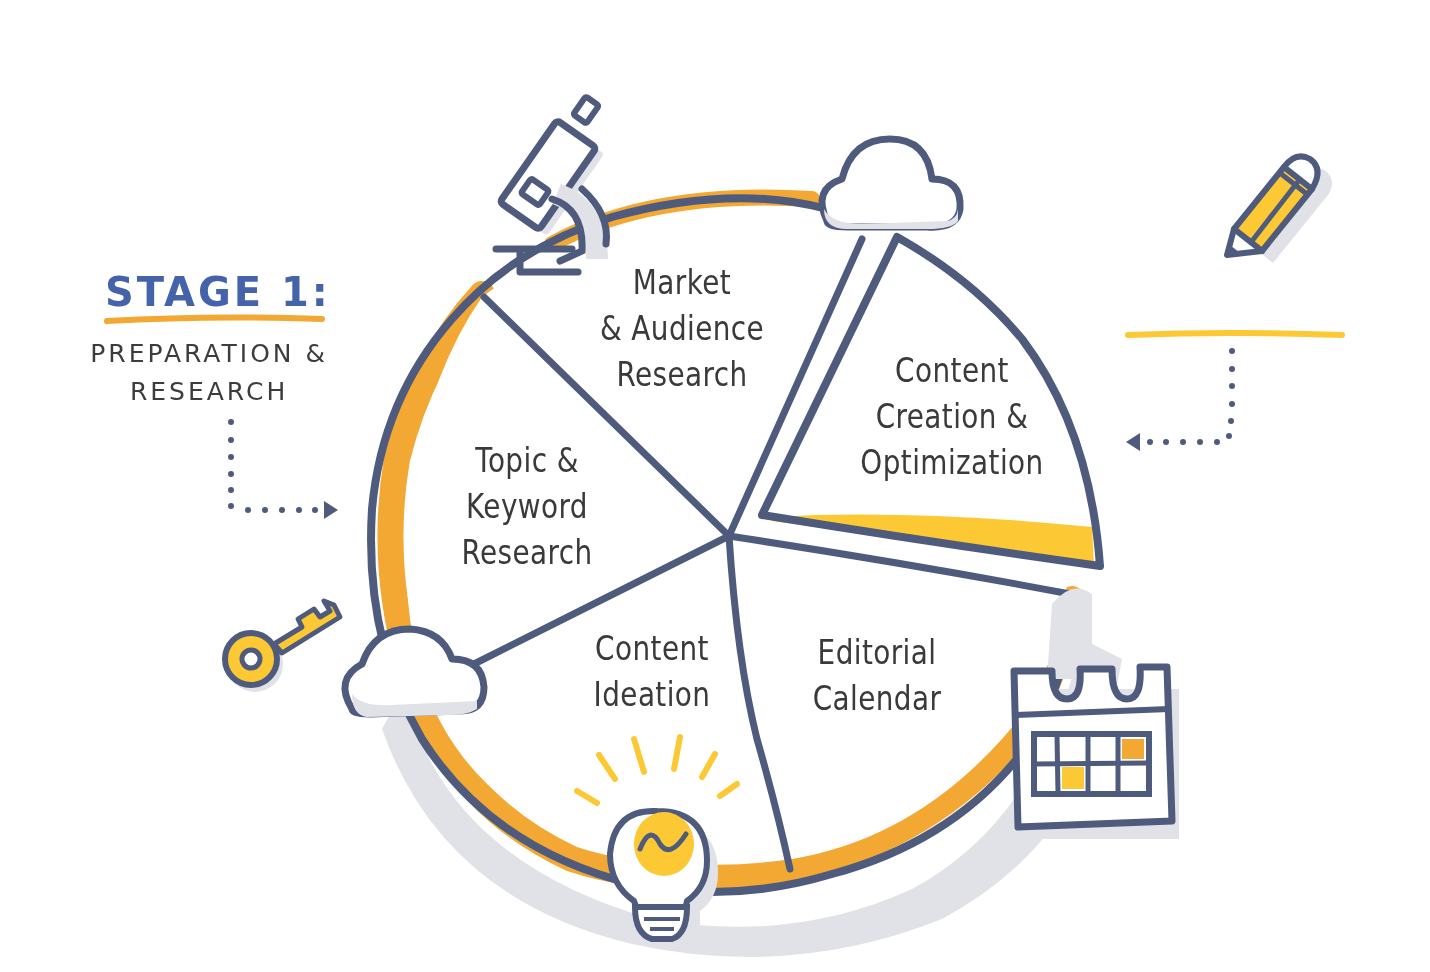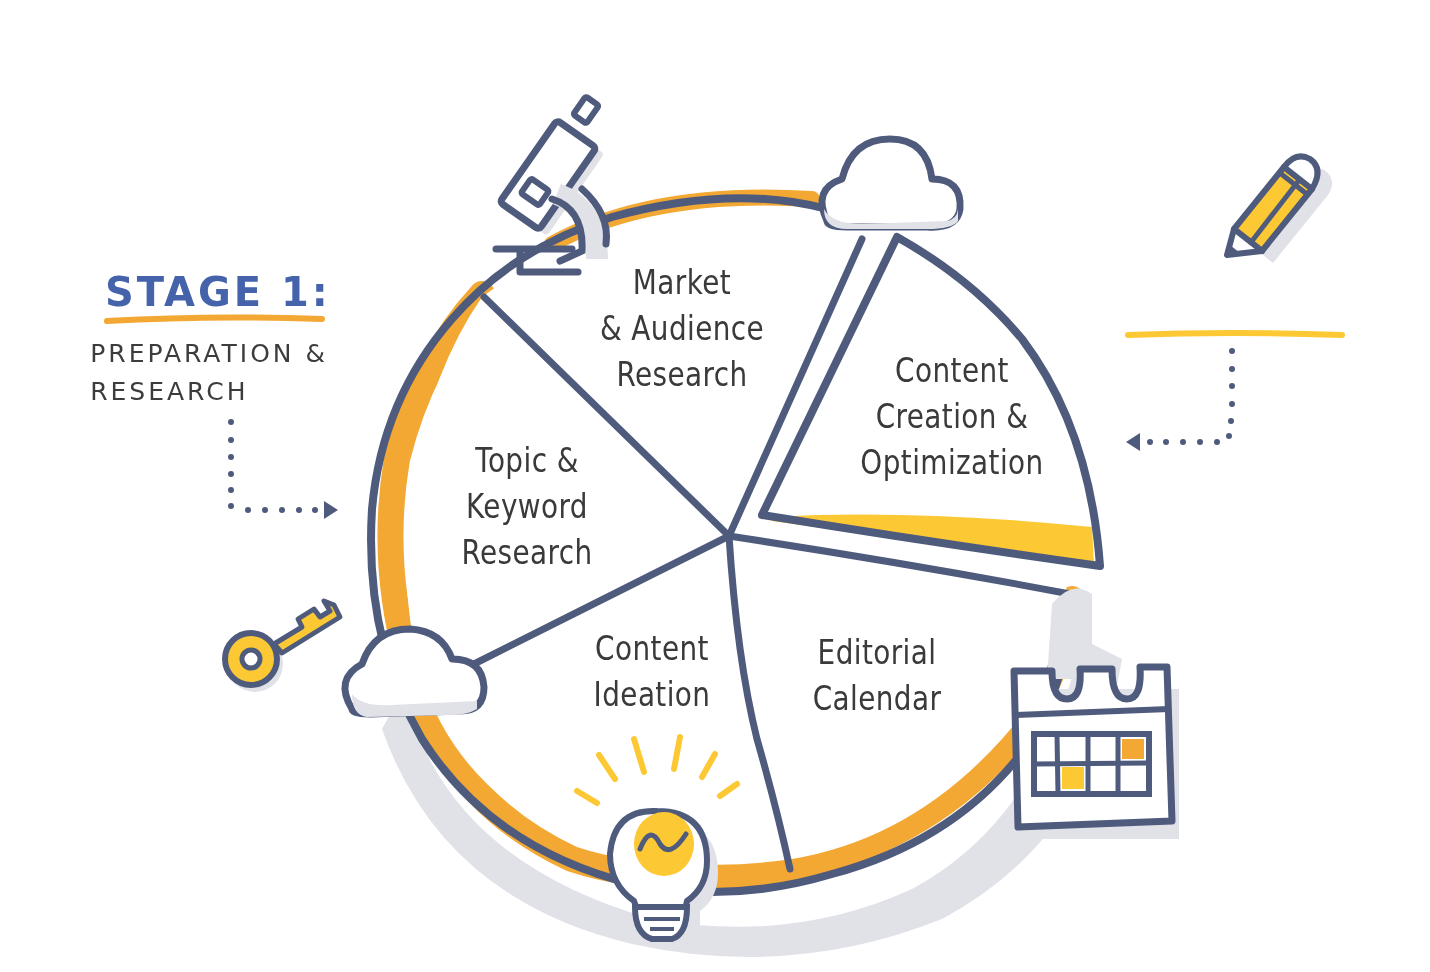--- a/index.html
+++ b/index.html
@@ -1,20 +1,20 @@
 <!DOCTYPE html>
 <html><head>
 <meta charset="utf-8">
 <style>
   html, body { margin: 0; padding: 0; background: #ffffff; }
   body { width: 1430px; height: 972px; position: relative; overflow: hidden; font-family: "DejaVu Sans", sans-serif; }
   #stage { position: absolute; left: 12px; top: 0; width: 1430px; height: 972px; margin-top: 39px; }
   .abs { position: absolute; }
   .stage-title { font-family: "DejaVu Sans", sans-serif; font-weight: bold; color: #4563AA; font-size: 40px; letter-spacing: 3px; white-space: nowrap; }
-  .stage-sub { font-family: "DejaVu Sans", sans-serif; color: #3c3c3c; font-size: 25px; letter-spacing: 3px; text-align: left; line-height: 38px; white-space: nowrap; }
+  .stage-sub { font-family: "DejaVu Sans", sans-serif; color: #3c3c3c; font-size: 25px; letter-spacing: 3px; text-align: center; line-height: 38px; white-space: nowrap; }
   .slice-label { font-family: "DejaVu Sans", sans-serif; color: #3a3a3a; font-size: 34px; line-height: 46px; text-align: center; white-space: nowrap; transform: scaleX(0.82); transform-origin: center top; letter-spacing: 0.5px; }
   .slice-label span { display: block; }
 </style>
 </head>
 <body>
 
 <div id="stage">
 
   <svg class="abs" style="left:0;top:0" width="1430" height="972" viewBox="0 0 1430 972">
 

